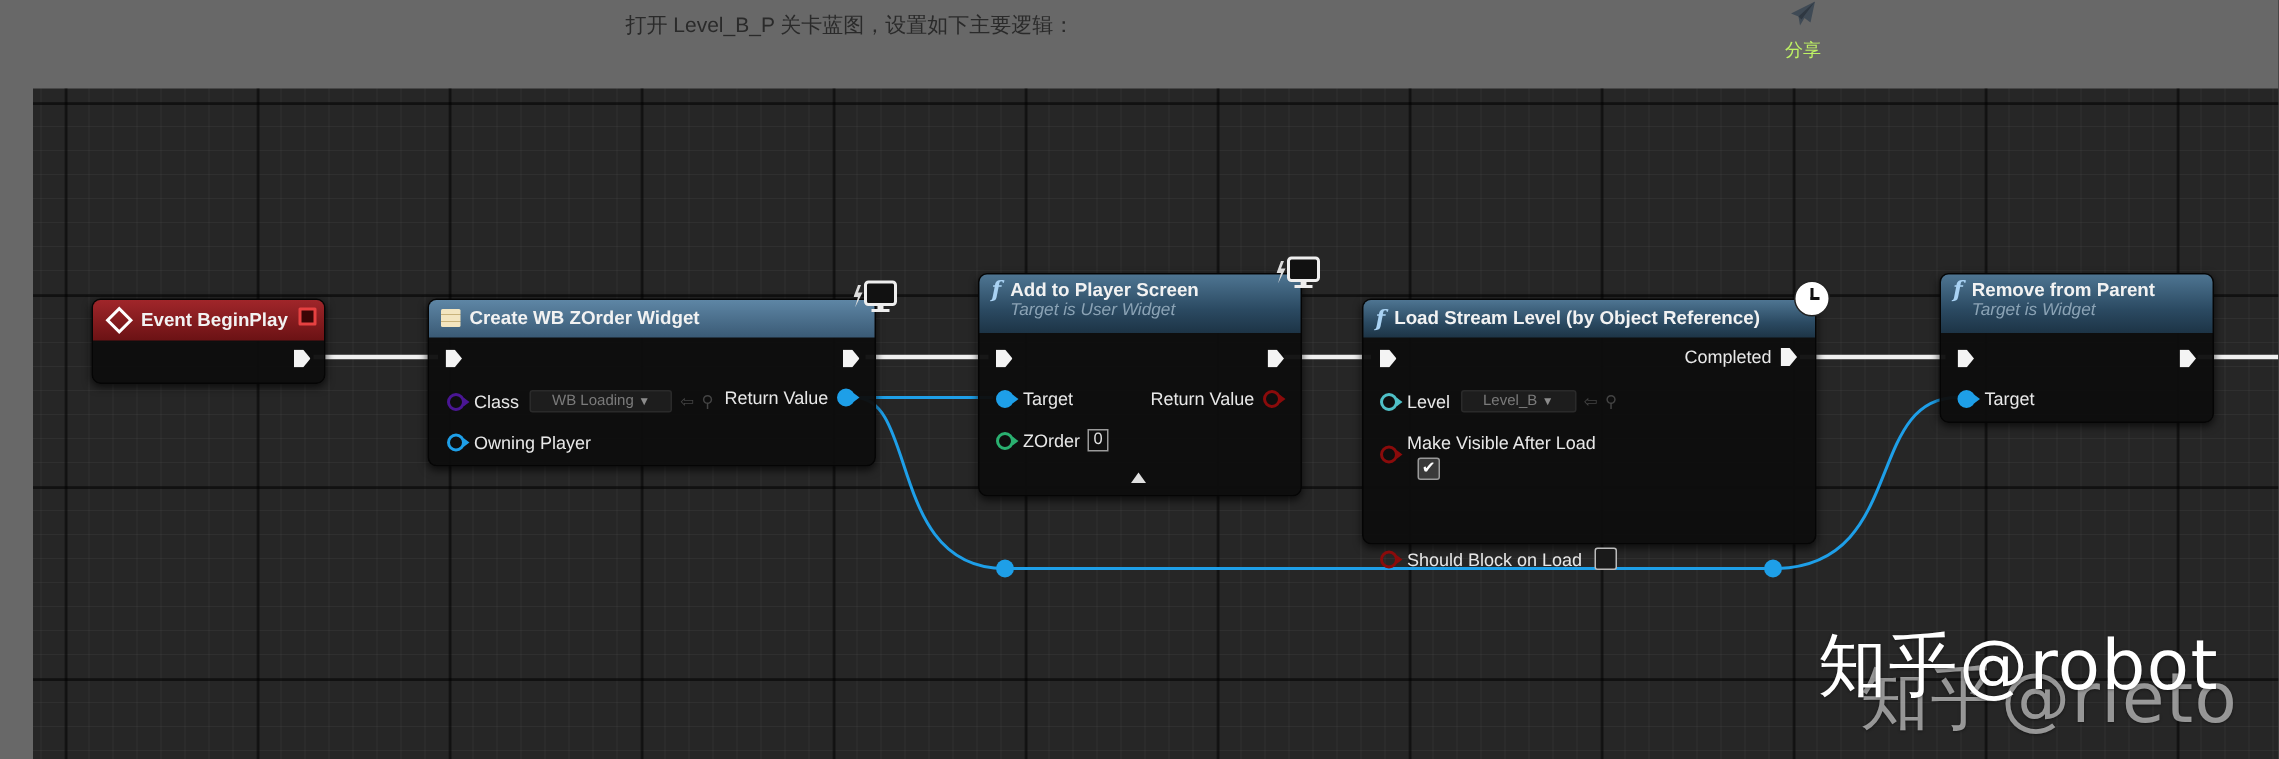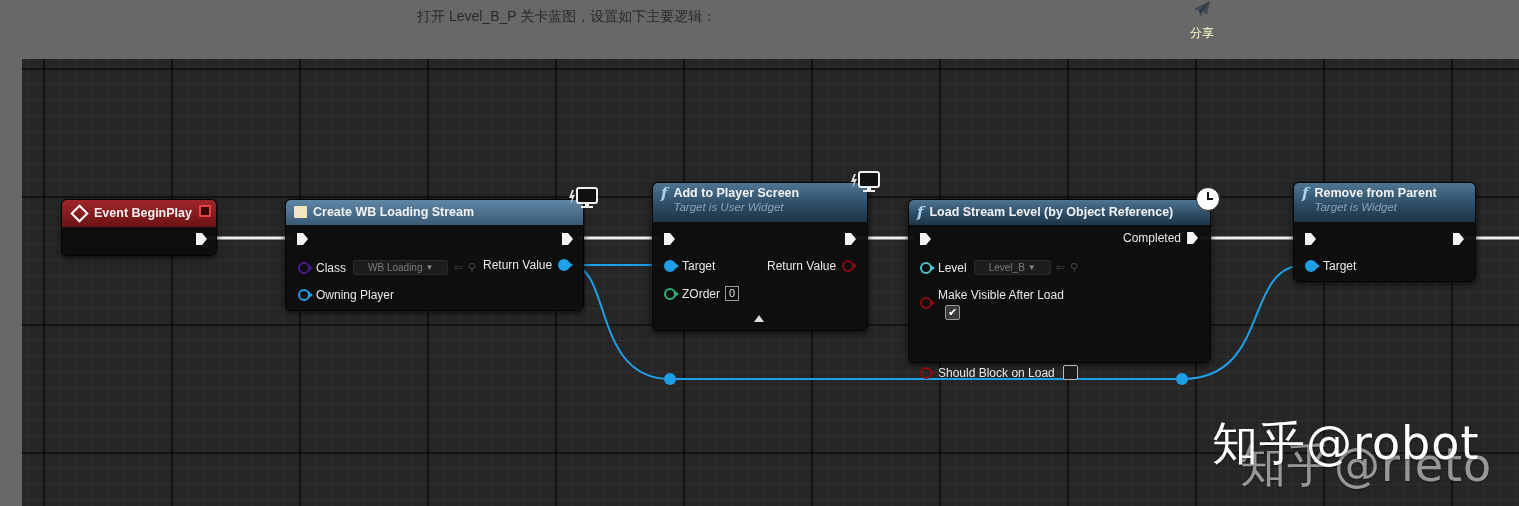--- a/index.html
+++ b/index.html
@@ -10,21 +10,21 @@
   }
   .article-text {
     position: absolute; left: 417px; top: 8px;
     font-size: 14px; color: #2a2a2a; white-space: nowrap;
   }
   .share {
     position: absolute; left: 1183px; top: 0px; width: 38px; height: 48px;
     display: flex; flex-direction: column; align-items: center; cursor: pointer;
   }
   .share svg { display: block; margin-top: 1px; }
-  .share .share-label { font-size: 12px; color: #fef9c3; margin-top: 7px; }
+  .share .share-label { font-size: 12px; color: #bef264; margin-top: 7px; }
 
   .canvas {
     position: absolute; left: 22px; top: 59px; width: 1497px; height: 447px;
     background-color: #262626;
     background-image:
       linear-gradient(to right, rgba(0,0,0,0.55) 2px, transparent 2px),
       linear-gradient(to bottom, rgba(0,0,0,0.55) 2px, transparent 2px),
       linear-gradient(to right, rgba(255,255,255,0.045) 1px, transparent 1px),
       linear-gradient(to bottom, rgba(255,255,255,0.045) 1px, transparent 1px);
     background-size: 128px 128px, 128px 128px, 16px 16px, 16px 16px;
@@ -134,21 +134,21 @@
       <span style="display:inline-block;width:9px;height:9px;border:2px solid #fff;transform:rotate(45deg);margin:0 8px 0 3px;"></span>
       <span>Event BeginPlay</span>
       <span style="position:absolute;right:5px;top:5px;width:8px;height:8px;border:2px solid #e64141;background:#3a0606;border-radius:1px;"></span>
     </div>
     <div class="exec" style="left:134px; top:33px;"></div>
   </div>
 
   <div class="node" style="left:263px; top:140px; width:297px; height:110px;">
     <div class="node-header hdr-create">
       <span style="display:inline-block;width:13px;height:12px;background:linear-gradient(#f3e5c0 0 30%, #c9b37c 30% 35%, #f3e5c0 35% 65%, #c9b37c 65% 70%, #f3e5c0 70%);margin-right:6px;border-radius:1px;"></span>
-      <span>Create WB Loading Stream</span>
+      <span>Create WB ZOrder Widget</span>
     </div>
     <div class="exec" style="left:11px; top:33px;"></div>
     <div class="exec" style="left:276px; top:33px;"></div>
     <div class="pin-row" style="left:12px; top:60px;">
       <span class="pin purple"></span>
       <span>Class</span>
       <span class="dropdown">
         <span>WB Loading</span>
         <span class="caret">▼</span>
       </span>

